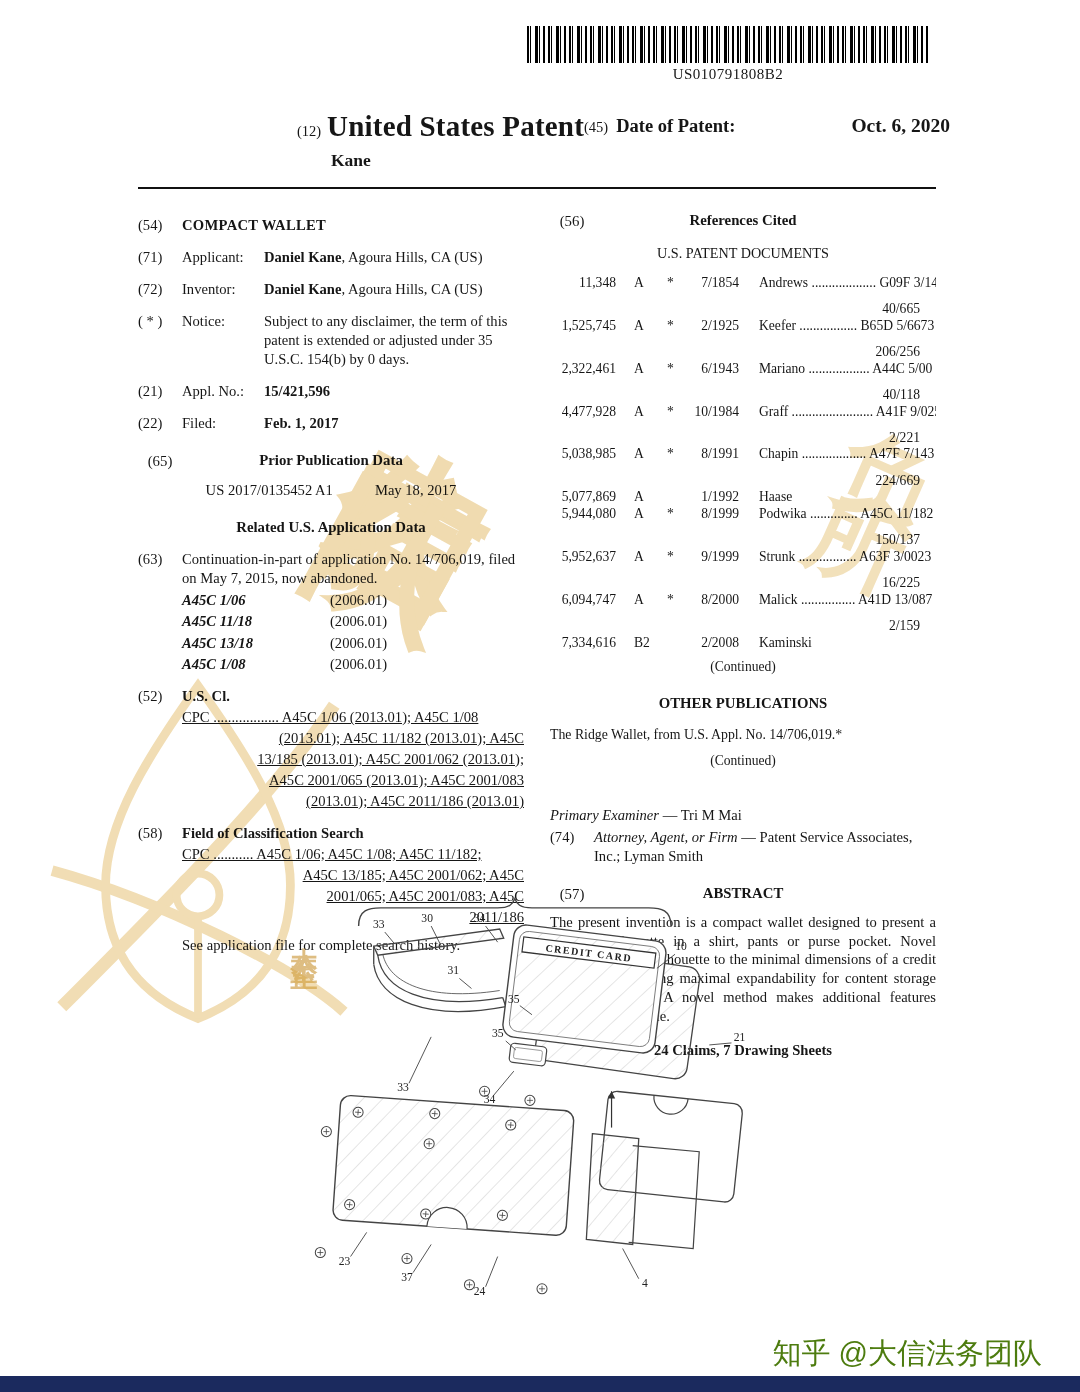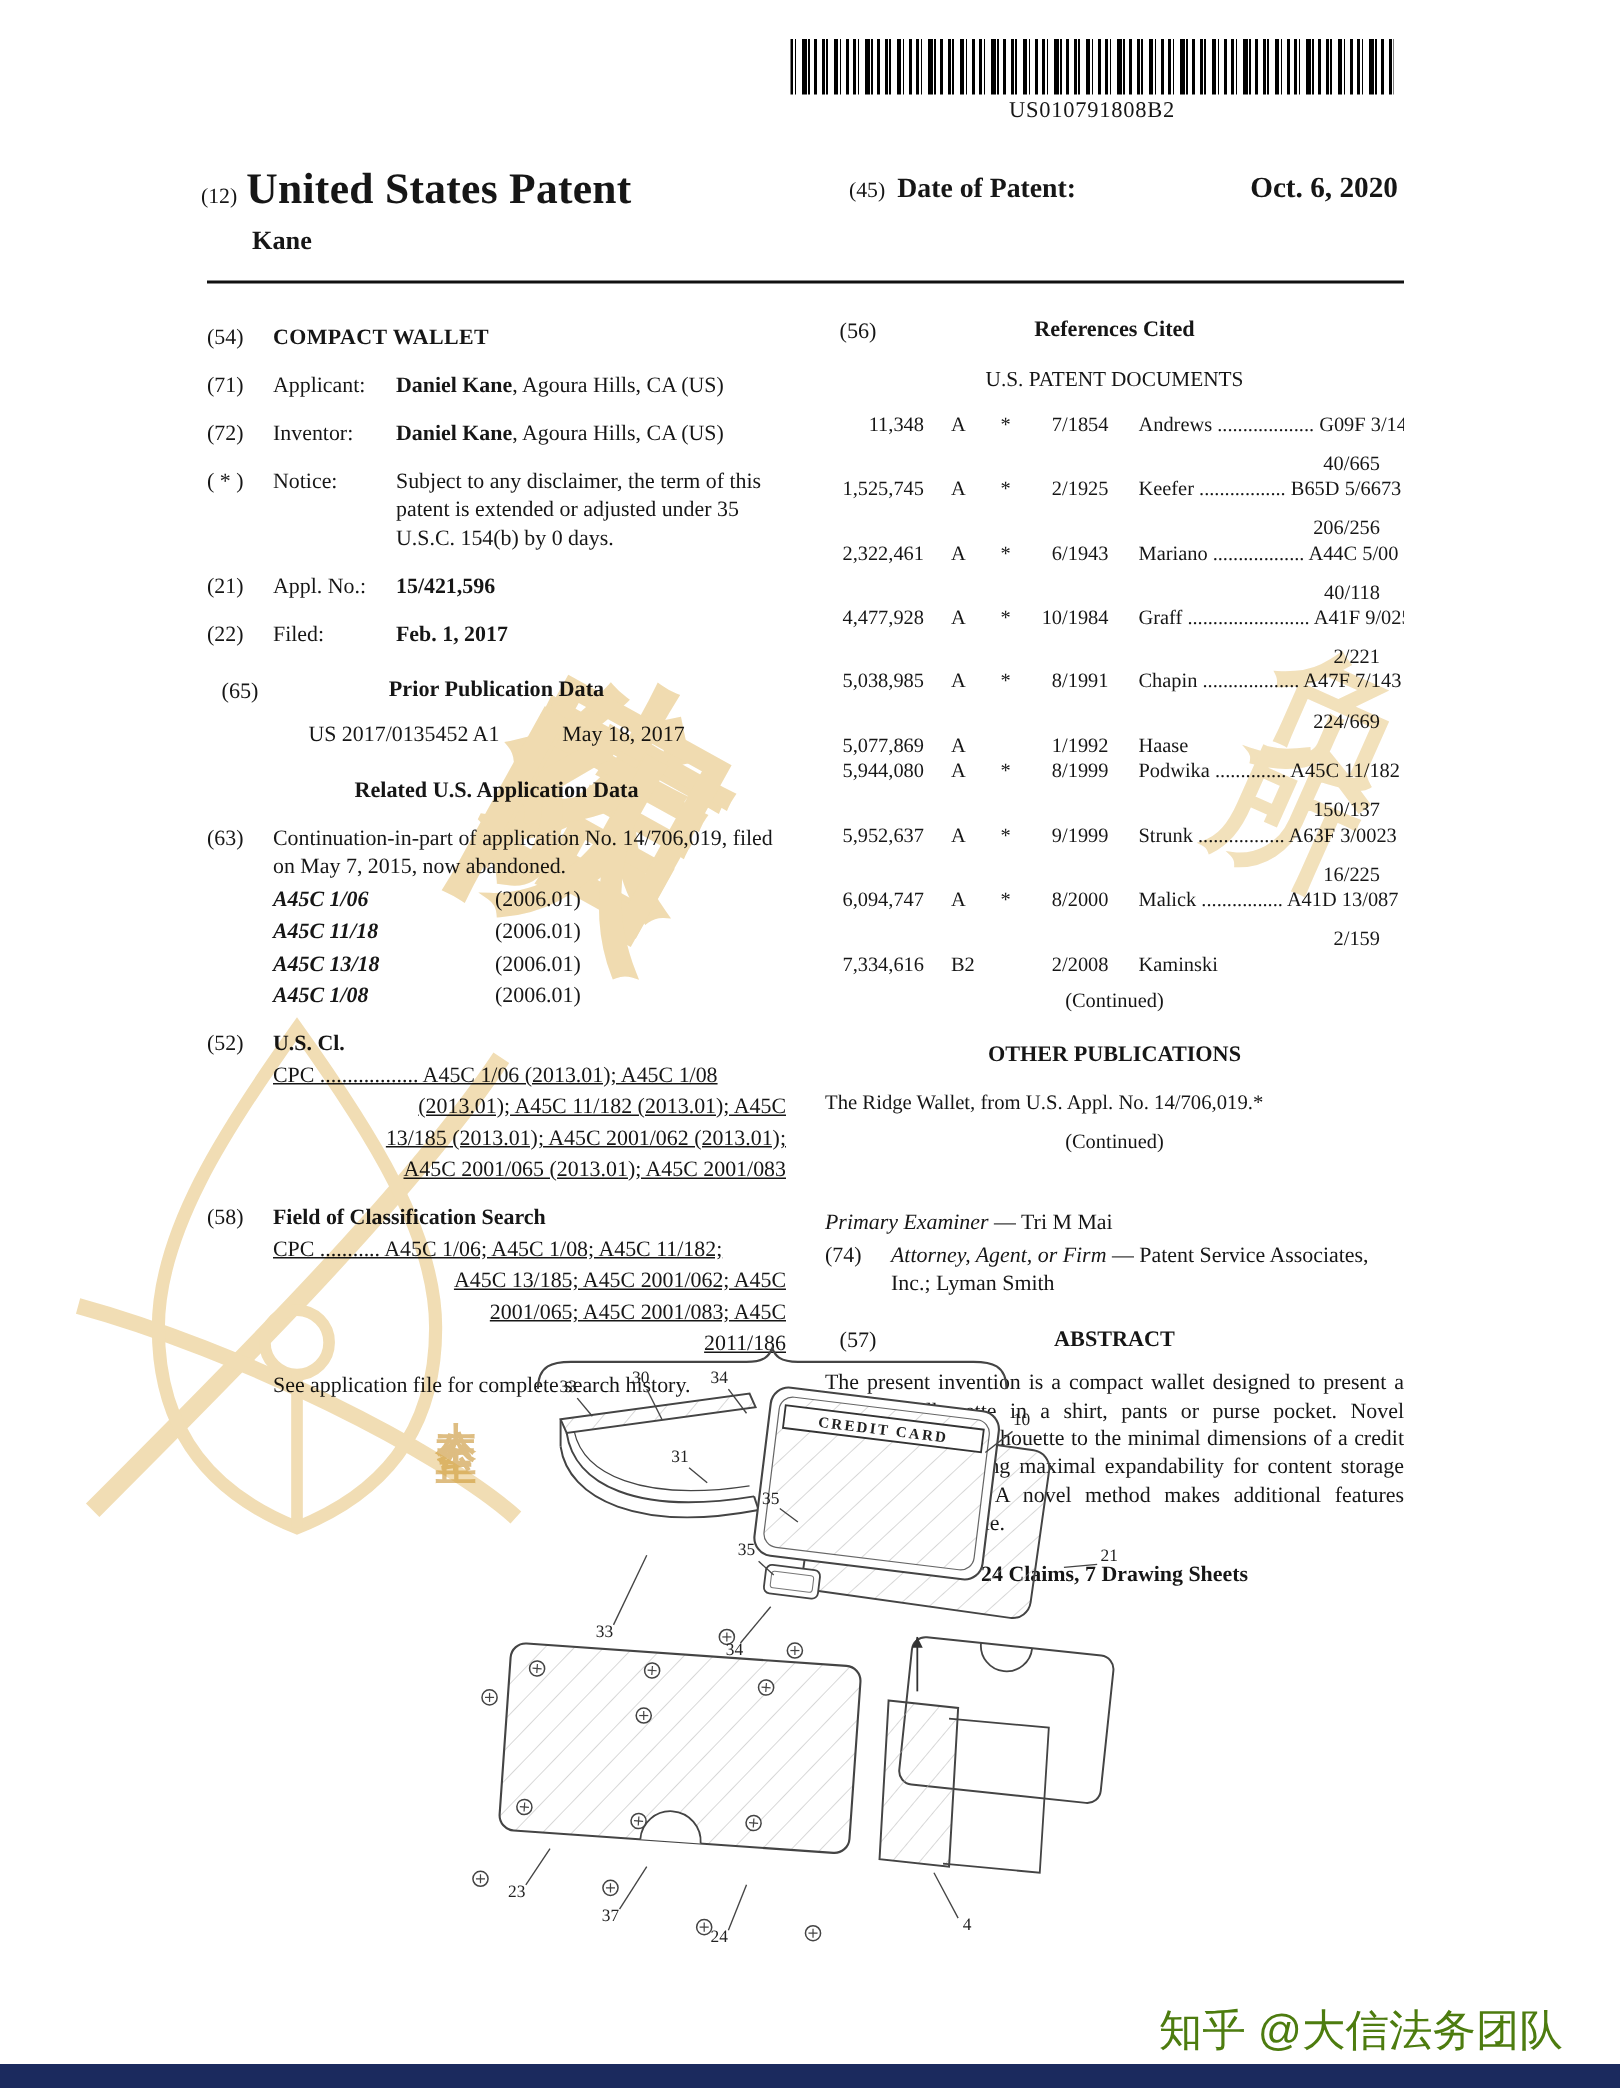--- a/index.html
+++ b/index.html
@@ -9,21 +9,21 @@
   .bold{font-weight:bold;}
 
   
   .barcode{position:absolute;left:527px;top:26px;width:402px;height:37px;
     background:repeating-linear-gradient(90deg,#000 0 2px,#fff 2px 3px,#000 3px 4px,#fff 4px 8px,
       #000 8px 11px,#fff 11px 12px,#000 12px 13px,#fff 13px 16px,#000 16px 18px,#fff 18px 21px);}
   .barcode-label{position:absolute;left:527px;top:66px;width:402px;text-align:center;
     font-size:15px;letter-spacing:.5px;}
 
   
-  .header{position:absolute;left:134px;top:110px;width:798px;display:flex;justify-content:space-between;}
+  .header{position:absolute;left:152px;top:110px;width:798px;display:flex;justify-content:flex-end;}
   .inid{font-size:14.5px;}
   .doc-title{font-size:29px;font-weight:bold;margin-left:6px;letter-spacing:.2px;}
   .surname{font-size:17.5px;font-weight:bold;margin-top:7px;margin-left:34px;}
   .h-right{width:366px;padding-top:5px;}
   .hr-line{display:flex;align-items:baseline;margin-bottom:9px;}
   .hr-label{font-size:18.5px;font-weight:bold;margin-left:8px;}
   .hr-value{font-size:19.5px;font-weight:bold;margin-left:auto;}
   .rule{position:absolute;left:138px;top:187px;width:798px;border-top:2px solid #111;}
 
   
@@ -203,20 +203,21 @@
       <div class="uscl-lines">
 
           <div class="cl-line">CPC .................. A45C 1/06 (2013.01); A45C 1/08</div>
 
           <div class="cl-line">(2013.01); A45C 11/182 (2013.01); A45C</div>
 
           <div class="cl-line">13/185 (2013.01); A45C 2001/062 (2013.01);</div>
 
           <div class="cl-line">A45C 2001/065 (2013.01); A45C 2001/083</div>
 
+          <div class="cl-line">(2013.01); A45C 2011/186 (2013.01)</div>
         </div>
 
       <div class="row">
         <span class="inum">(58)</span>
         <span class="bold">Field of Classification Search</span>
       </div>
       <div class="fs-lines">
 
           <div class="cl-line">CPC ........... A45C 1/06; A45C 1/08; A45C 11/182;</div>
 

